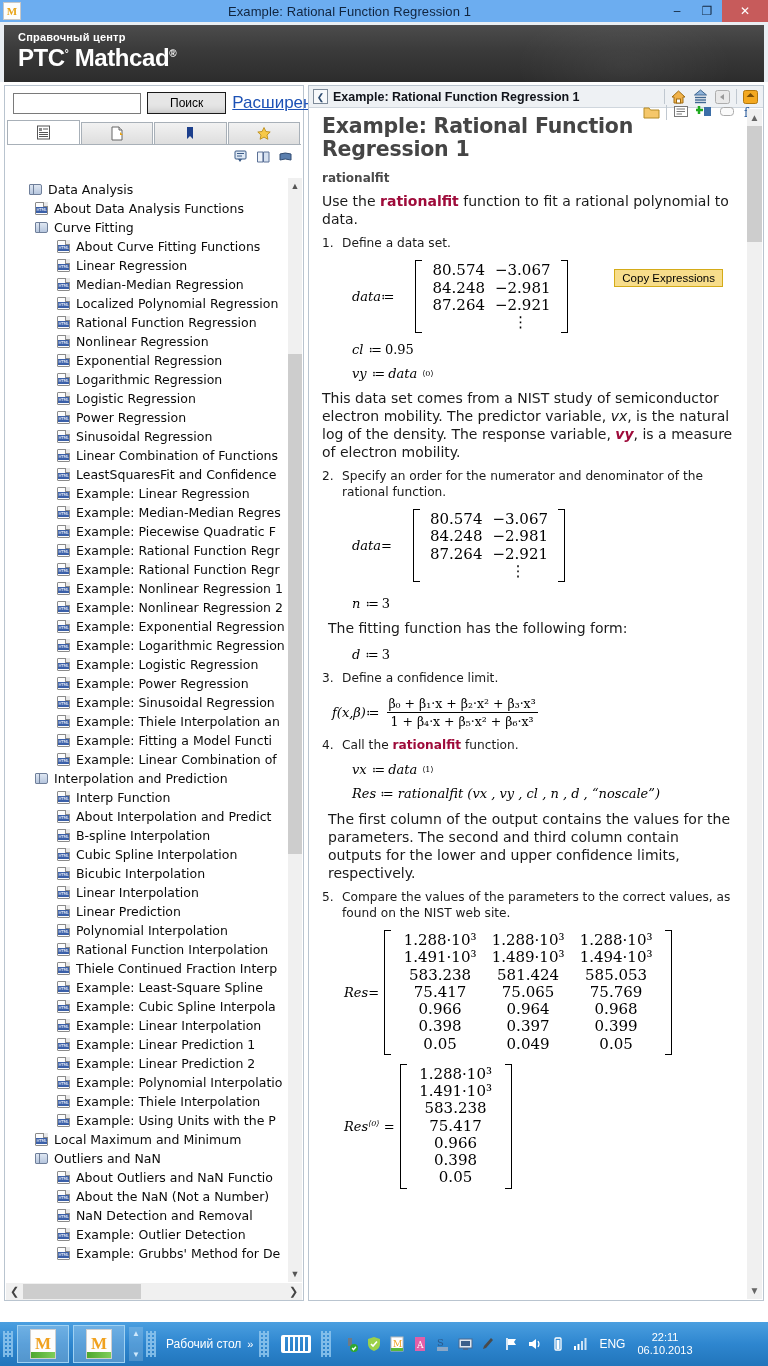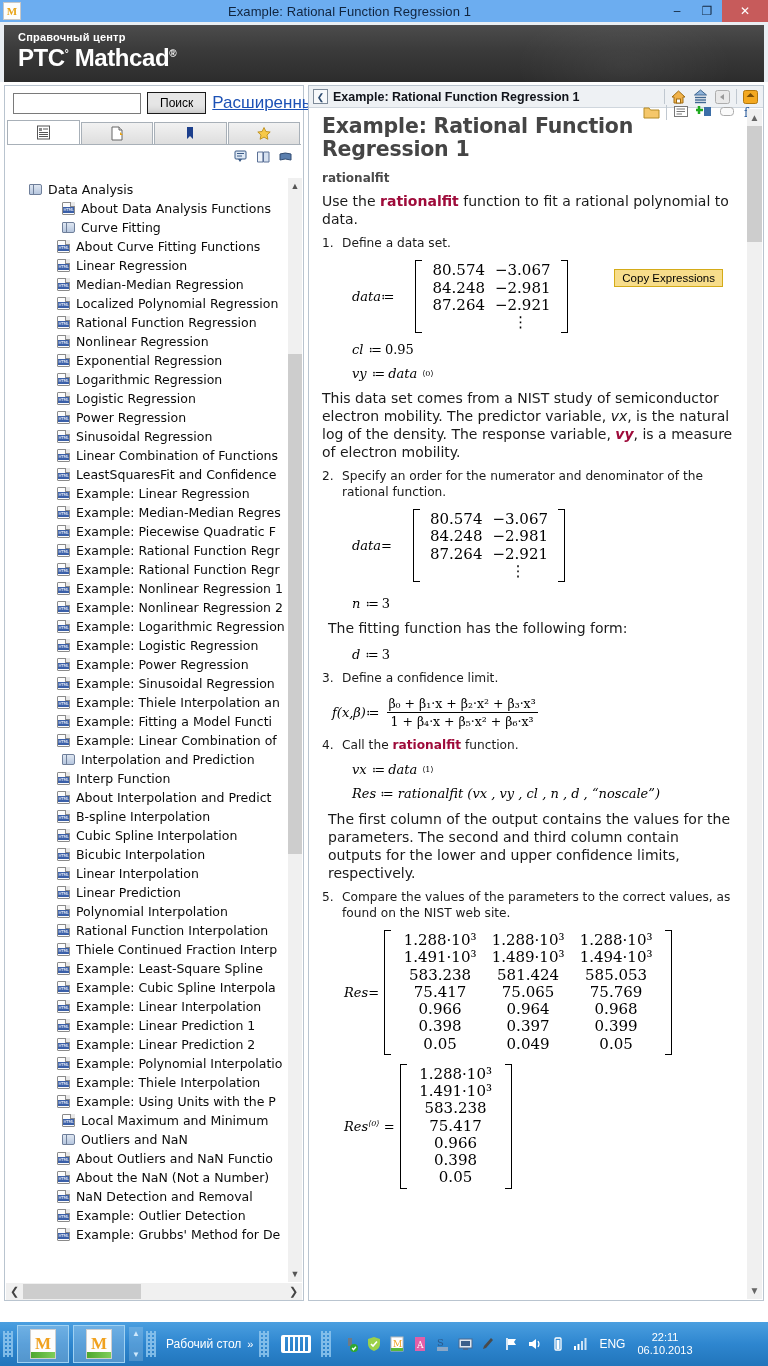--- a/index.html
+++ b/index.html
@@ -59,21 +59,21 @@
     background: #ffffff; border: 1px solid #b9c4cf;
   }
   .searchrow {
     display: flex; align-items: center; height: 30px; padding: 4px 6px 0 8px; gap: 6px;
   }
   .search-input {
     width: 128px; height: 21px; border: 1px solid #7a7a7a; background: #fff;
     font-size: 11px; padding: 0 3px; font-family: "Liberation Sans", sans-serif;
   }
   .search-btn {
-    height: 22px; padding: 0 12px; border: 1px solid #1a1a1a; background: #e6e6e6;
+    height: 22px; padding: 0 22px; border: 1px solid #1a1a1a; background: #e6e6e6;
     font-size: 12px; font-family: "Liberation Sans", sans-serif; cursor: pointer;
     box-shadow: inset 0 -8px 8px -8px rgba(0,0,0,.25);
   }
   .adv-link { font-size: 17px; color: #1c51b5; text-decoration: underline; cursor: pointer; }
 
   .tabs { display: flex; height: 24px; margin: 4px 2px 0 2px; align-items: flex-end; }
   .tab {
     flex: 1; height: 22px; border: 1px solid #a8b0b8; border-bottom: none;
     background: linear-gradient(180deg,#f2f2f2 0%,#dedede 100%);
     display: flex; align-items: center; justify-content: center; margin-right: 1px;
@@ -88,21 +88,21 @@
   }
 
   .tree {
     position: absolute; left: 1px; top: 92px; right: 1px; bottom: 18px;
     overflow: hidden; background: #fff; padding-top: 2px;
   }
   .node { display: flex; align-items: center; height: 19px; white-space: nowrap; cursor: pointer; }
   .node .ico { width: 16px; height: 15px; margin-right: 4px; flex: 0 0 16px; }
   .node .lbl { font-size: 12.5px; color: #0a0a0a; font-family: "DejaVu Sans", sans-serif; }
   .lvl0 { padding-left: 22px; }
-  .lvl1 { padding-left: 36px; margin-left: 19px; }
+  .lvl1 { padding-left: 28px; }
   .lvl2 { padding-left: 50px; }
 
   
   .ico-html { position: relative; }
   .ico-html .pg {
     position:absolute; left:1px; top:1px; width:13px; height:13px; background:#fcfcfc;
     border:1px solid #8a8a8a; border-radius:1px;
   }
   .ico-html .pg:after {
     content:""; position:absolute; right:-1px; top:-1px; width:4px; height:4px;
@@ -503,20 +503,27 @@
             <span class="pg"></span>
             <span class="bar">HTML</span>
           </span>
           <span class="lbl">Example: Nonlinear Regression 2</span>
         </div>
         <div class="node lvl2">
           <span class="ico ico-html">
             <span class="pg"></span>
             <span class="bar">HTML</span>
           </span>
+          <span class="lbl">Example: Exponential Regression</span>
+        </div>
+        <div class="node lvl2">
+          <span class="ico ico-html">
+            <span class="pg"></span>
+            <span class="bar">HTML</span>
+          </span>
           <span class="lbl">Example: Logarithmic Regression</span>
         </div>
         <div class="node lvl2">
           <span class="ico ico-html">
             <span class="pg"></span>
             <span class="bar">HTML</span>
           </span>
           <span class="lbl">Example: Logistic Regression</span>
         </div>
         <div class="node lvl2">

